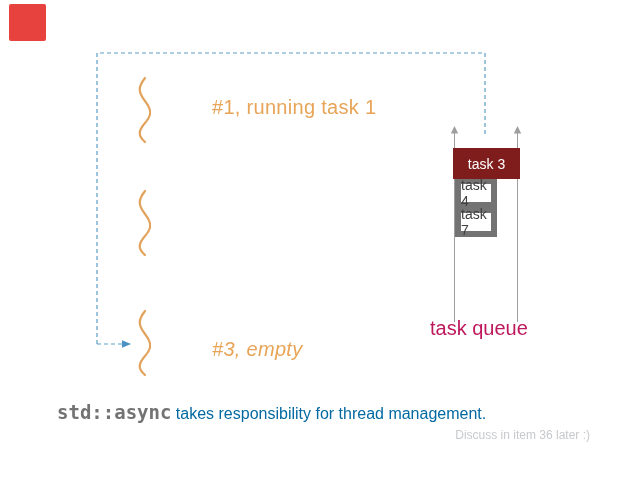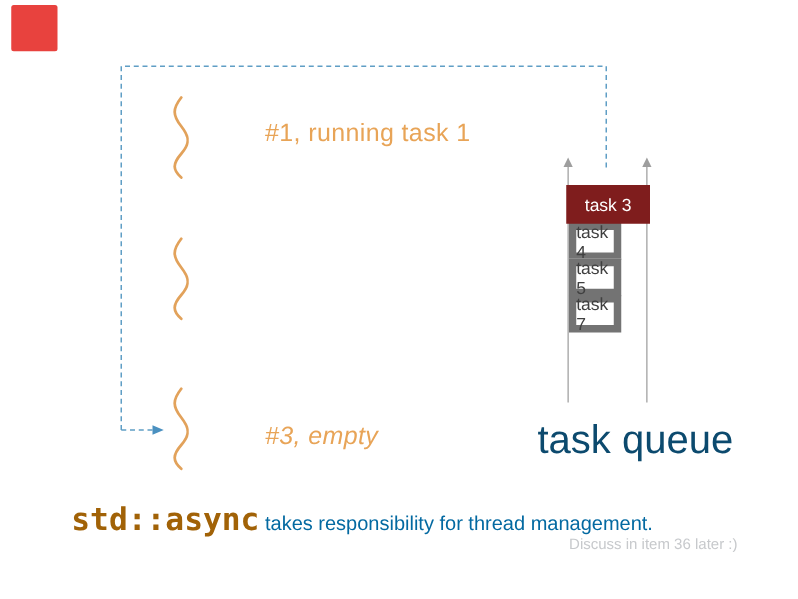--- a/index.html
+++ b/index.html
@@ -18,26 +18,26 @@
   .sq-1{top:76px;} .sq-2{top:189px;} .sq-3{top:309px;}
 
   .queue-stack{position:absolute;left:455px;top:148px;width:63px;}
   .queue-cell{position:relative;box-sizing:border-box;width:42px;height:30px;margin-top:-1px;
               background:#ffffff;border:6px solid #737373;
               display:flex;align-items:center;justify-content:center;
               font-size:14px;color:#404040;}
   .queue-cell.highlight{width:67px;height:31px;margin-left:-2px;margin-top:0;
               background:#7f1d1d;border:none;color:#ffffff;z-index:2;}
 
-  .queue-label{position:absolute;left:430px;top:333px;font-size:32px;color:#0c4a6e;
+  .queue-label{position:absolute;left:430px;top:317px;font-size:20px;color:#be185d;
                white-space:nowrap;}
 
   .caption{position:absolute;left:57px;top:401px;white-space:nowrap;}
   .caption .code{font-family:"DejaVu Sans Mono","Liberation Mono",monospace;
-                 font-weight:bold;font-size:25px;color:#a16207;}
+                 font-weight:bold;font-size:19px;color:#737373;}
   .caption .text{font-size:16px;color:#0369a1;}
 
   .note{position:absolute;right:48px;top:428px;font-size:12px;
         color:#c7c9cc;white-space:nowrap;}
 </style>
 </head>
 <body>
 
 <div class="slide">
 
@@ -63,21 +63,20 @@
   <svg class="thread-squiggle sq-3" viewBox="0 0 16 68">
     <path d="M10,2 C3,11 3,16 10,25 C17,34 17,39 10,47 C3,55 3,60 10,66" fill="none" stroke="#e2a25b" stroke-width="2.2" stroke-linecap="round"></path>
   </svg>
 
   <div class="thread-label lbl-1">#1, running task 1</div>
   <div class="thread-label lbl-3">#3, empty</div>
 
   <div class="queue-stack">
     <div class="queue-cell highlight">task 3</div>
     <div class="queue-cell">task 4</div>
-    <div class="queue-cell">task 5</div>
     <div class="queue-cell">task 7</div>
   </div>
 
   <div class="queue-label">task queue</div>
 
   <div class="caption">
     <span class="code">std::async</span><span class="text"> takes responsibility for thread management.</span>
   </div>
 
   <div class="note">Discuss in item 36 later :)</div>

